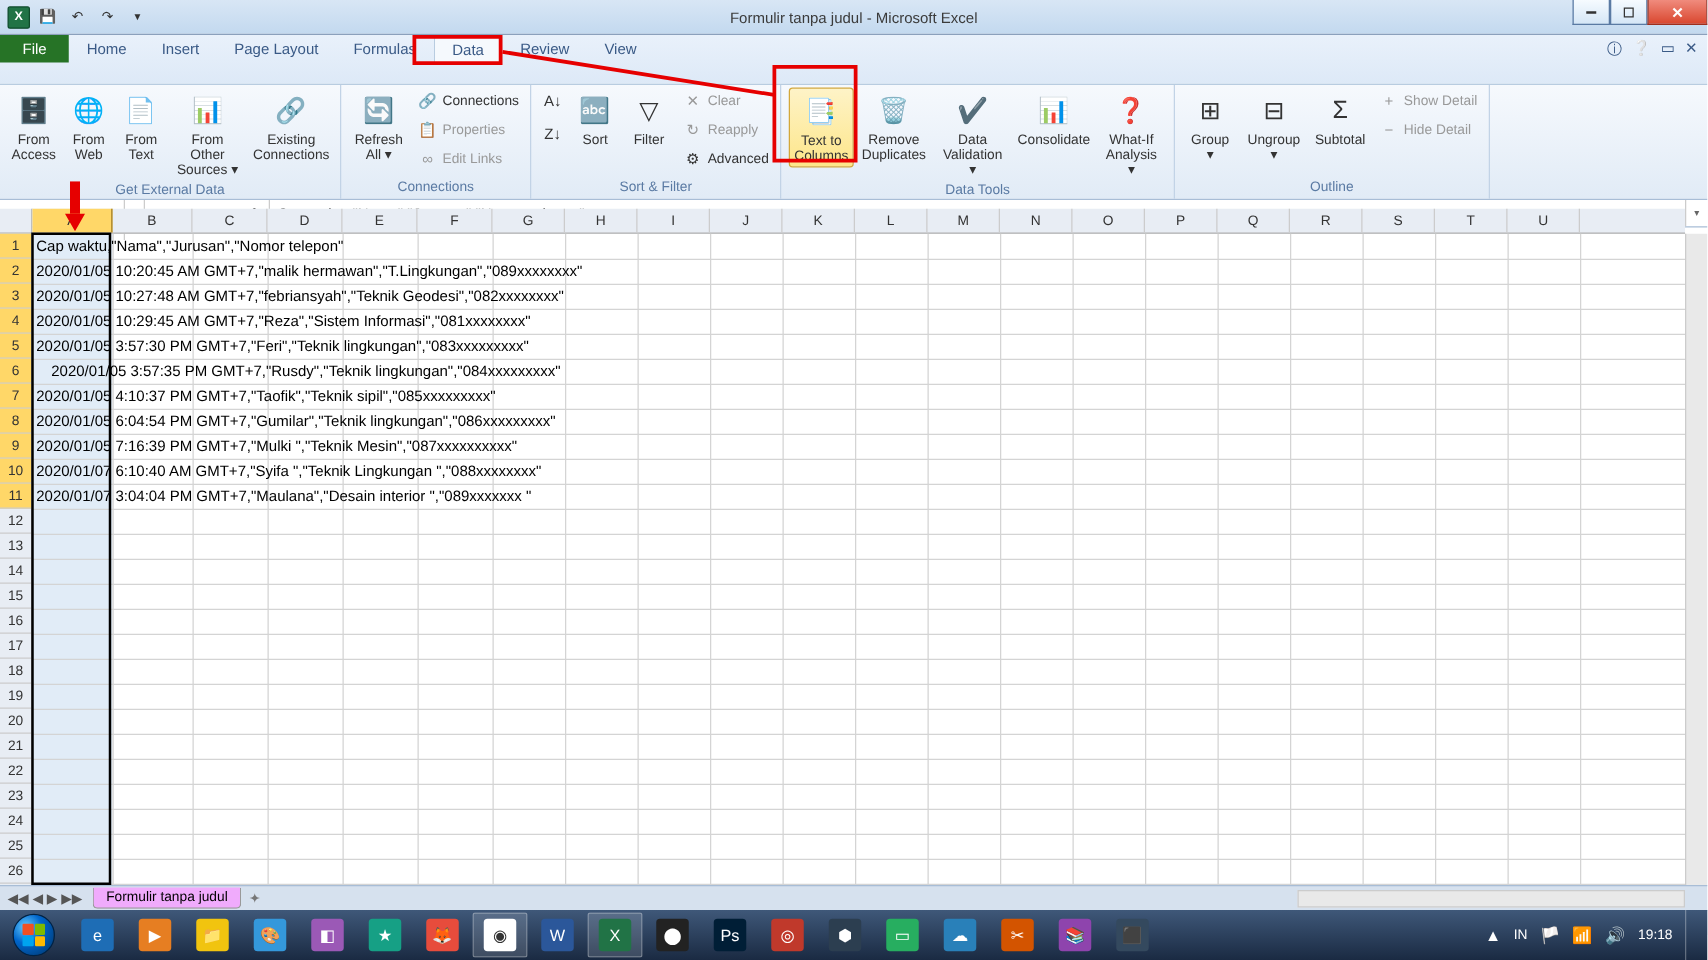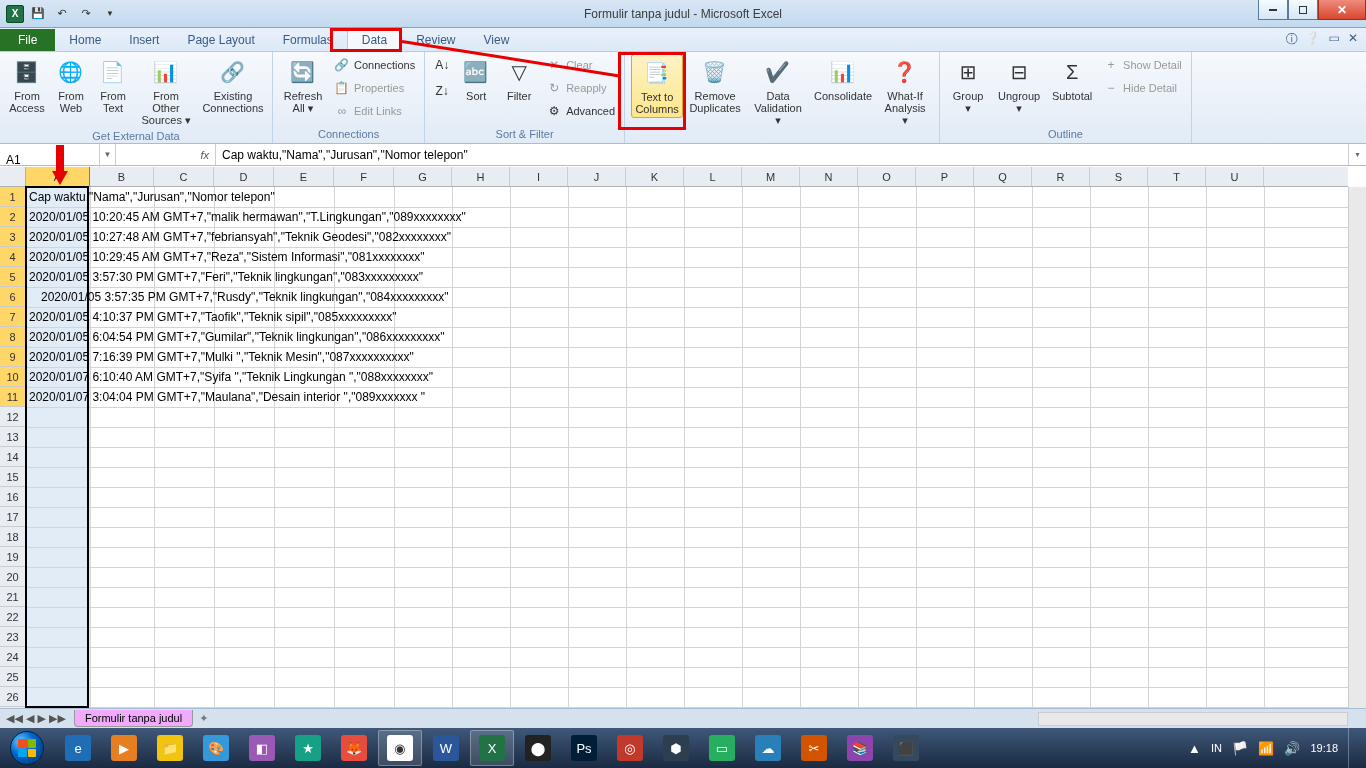--- a/index.html
+++ b/index.html
@@ -13,21 +13,21 @@
 .title-text { position: absolute; left: 50%; transform: translateX(-50%); font-size: 12px; color: #3b3b3b; }
 .winbtns { position: absolute; right: 0; top: 0; display: flex; height: 20px; }
 .winbtn { width: 30px; height: 20px; border: 1px solid #5a7aa3; border-top: none; background: linear-gradient(#f6fbff,#d5e6f6); display: flex; align-items: center; justify-content: center; font-size: 10px; }
 .winbtn.close { width: 48px; background: linear-gradient(#f08b7d,#d9472f); color: #fff; border-color:#9e2e1c;}
 .winbtn.max { background: linear-gradient(#f6fbff,#d5e6f6);}
 .minimize-sym{width:8px;height:2px;background:#333;}
 .max-sym{width:8px;height:8px;border:1px solid #333;}
 .close-sym{font-size:12px;font-weight:bold;}
 
 
-.tabs { height: 24px; background: linear-gradient(#e9f1fb,#dde9f7); display: flex; align-items: center; padding-left: 0; border-bottom: 1px solid #b8cce0; position:relative;}
+.tabs { height: 40px; background: linear-gradient(#e9f1fb,#dde9f7); display: flex; align-items: flex-start; padding-left: 0; border-bottom: 1px solid #b8cce0; position:relative;}
 .tab { padding: 4px 14px; font-size: 12px; color: #3a5a86; cursor: default; }
 .tab.file { background: #267326; color: #fff; padding: 4px 18px; font-weight: normal;}
 .tab.active { background: #f5f9fd; border: 1px solid #b8cce0; border-bottom: 1px solid #f5f9fd; border-radius: 3px 3px 0 0; margin-bottom: -1px;}
 .help-icons{position:absolute;right:8px;top:3px;display:flex;gap:8px;font-size:12px;color:#3a5a86;}
 
 
 .ribbon { height: 92px; background: linear-gradient(#f6f9fd,#e1ebf6); border-bottom: 1px solid #a8bdd6; display: flex; position: relative; }
 .group { border-right: 1px solid #c2d3e6; padding: 2px 6px 0 6px; display: flex; flex-direction: column; justify-content: space-between; height:100%;}
 .group-label { text-align: center; font-size: 11px; color: #5a7aa3; padding: 2px 0 3px 0;}
 .group-items { display: flex; gap: 4px; align-items: flex-start; flex: 1;}
@@ -242,20 +242,21 @@
         </div>
       <div class="bigbtn" style="width:60px;">
           <div class="ico">📊</div>
           <div class="lbl">Consolidate</div>
         </div>
       <div class="bigbtn" style="width:56px;">
           <div class="ico">❓</div>
           <div class="lbl">What-If<br>Analysis ▾</div>
         </div>
     </div>
+    <div class="group-label">Data Tools</div>
   </div>
 
   <div class="group">
     <div class="group-items">
       <div class="bigbtn" style="width:44px;">
           <div class="ico">⊞</div>
           <div class="lbl">Group<br>▾</div>
         </div>
       <div class="bigbtn" style="width:50px;">
           <div class="ico">⊟</div>

